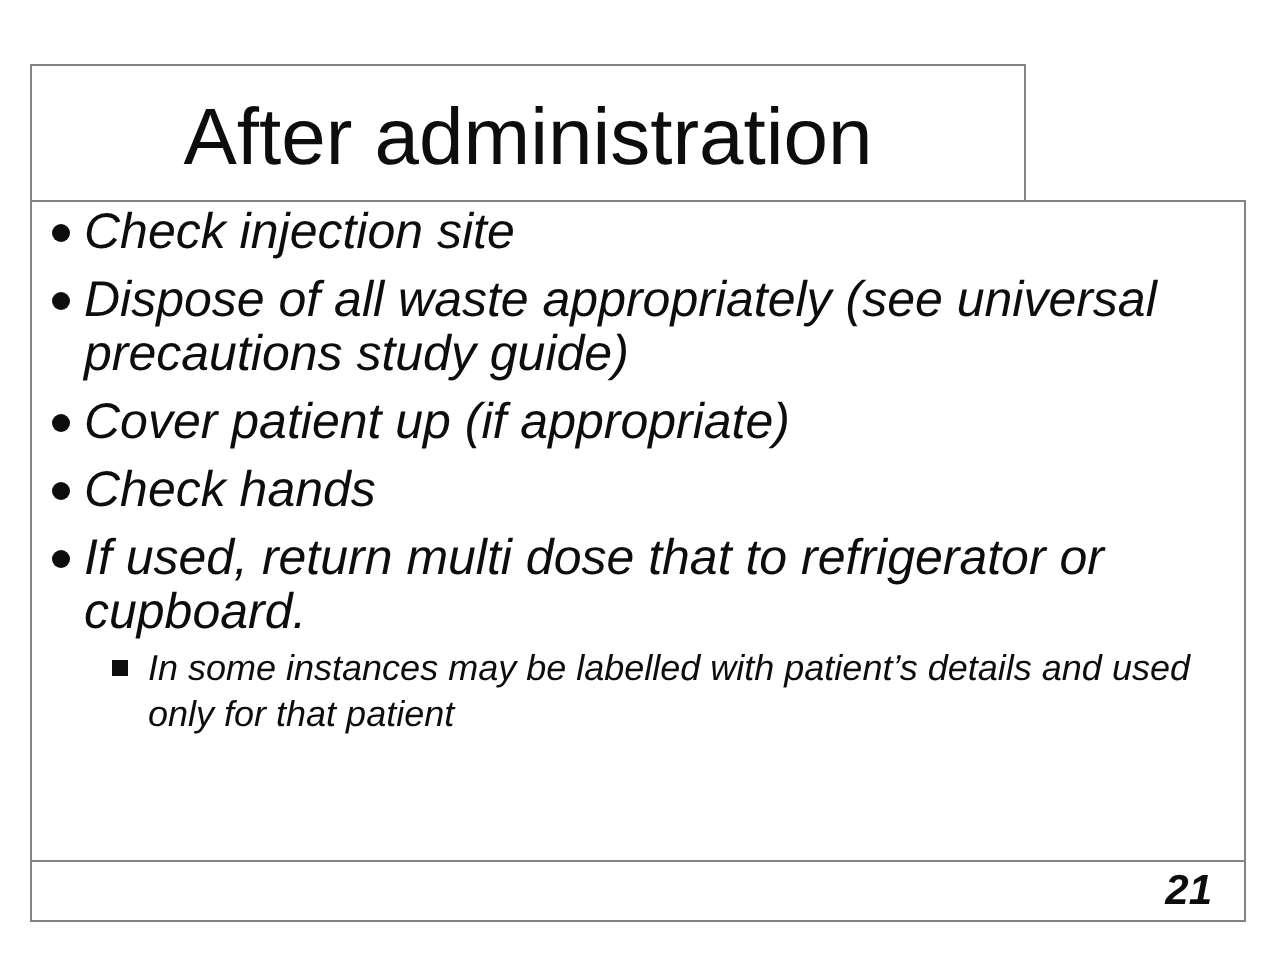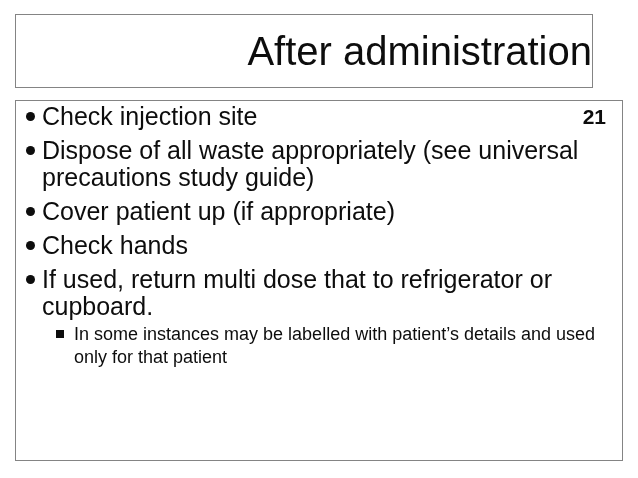--- a/index.html
+++ b/index.html
@@ -15,47 +15,49 @@
   .slide {
     position: relative;
     width: 638px;
     height: 478px;
     background: #ffffff;
   }
   
   .title-box {
     position: absolute;
     left: 15px;
-    top: 14px;
-    width: 578px;
+    top: 32px;
+    width: 498px;
     height: 74px;
     box-sizing: border-box;
     border: 1.5px solid #848484;
     background: #ffffff;
     display: flex;
     align-items: center;
-    justify-content: flex-end;
+    justify-content: center;
   }
   .title-text {
     font-size: 40px;
     line-height: 1.1;
     color: #0d0d0d;
     white-space: nowrap;
   }
   
   .content-box {
     position: absolute;
     left: 15px;
     top: 100px;
     width: 608px;
     height: 361px;
     box-sizing: border-box;
     border: 1.5px solid #848484;
     background: #ffffff;
     display: flex;
+    flex-direction: column;
+    font-style: italic;
   }
   .bullets {
     flex: 1 1 auto;
     padding: 2px 8px 0 0;
     overflow: hidden;
   }
   .li {
     position: relative;
     font-size: 25px;
     line-height: 27px;

